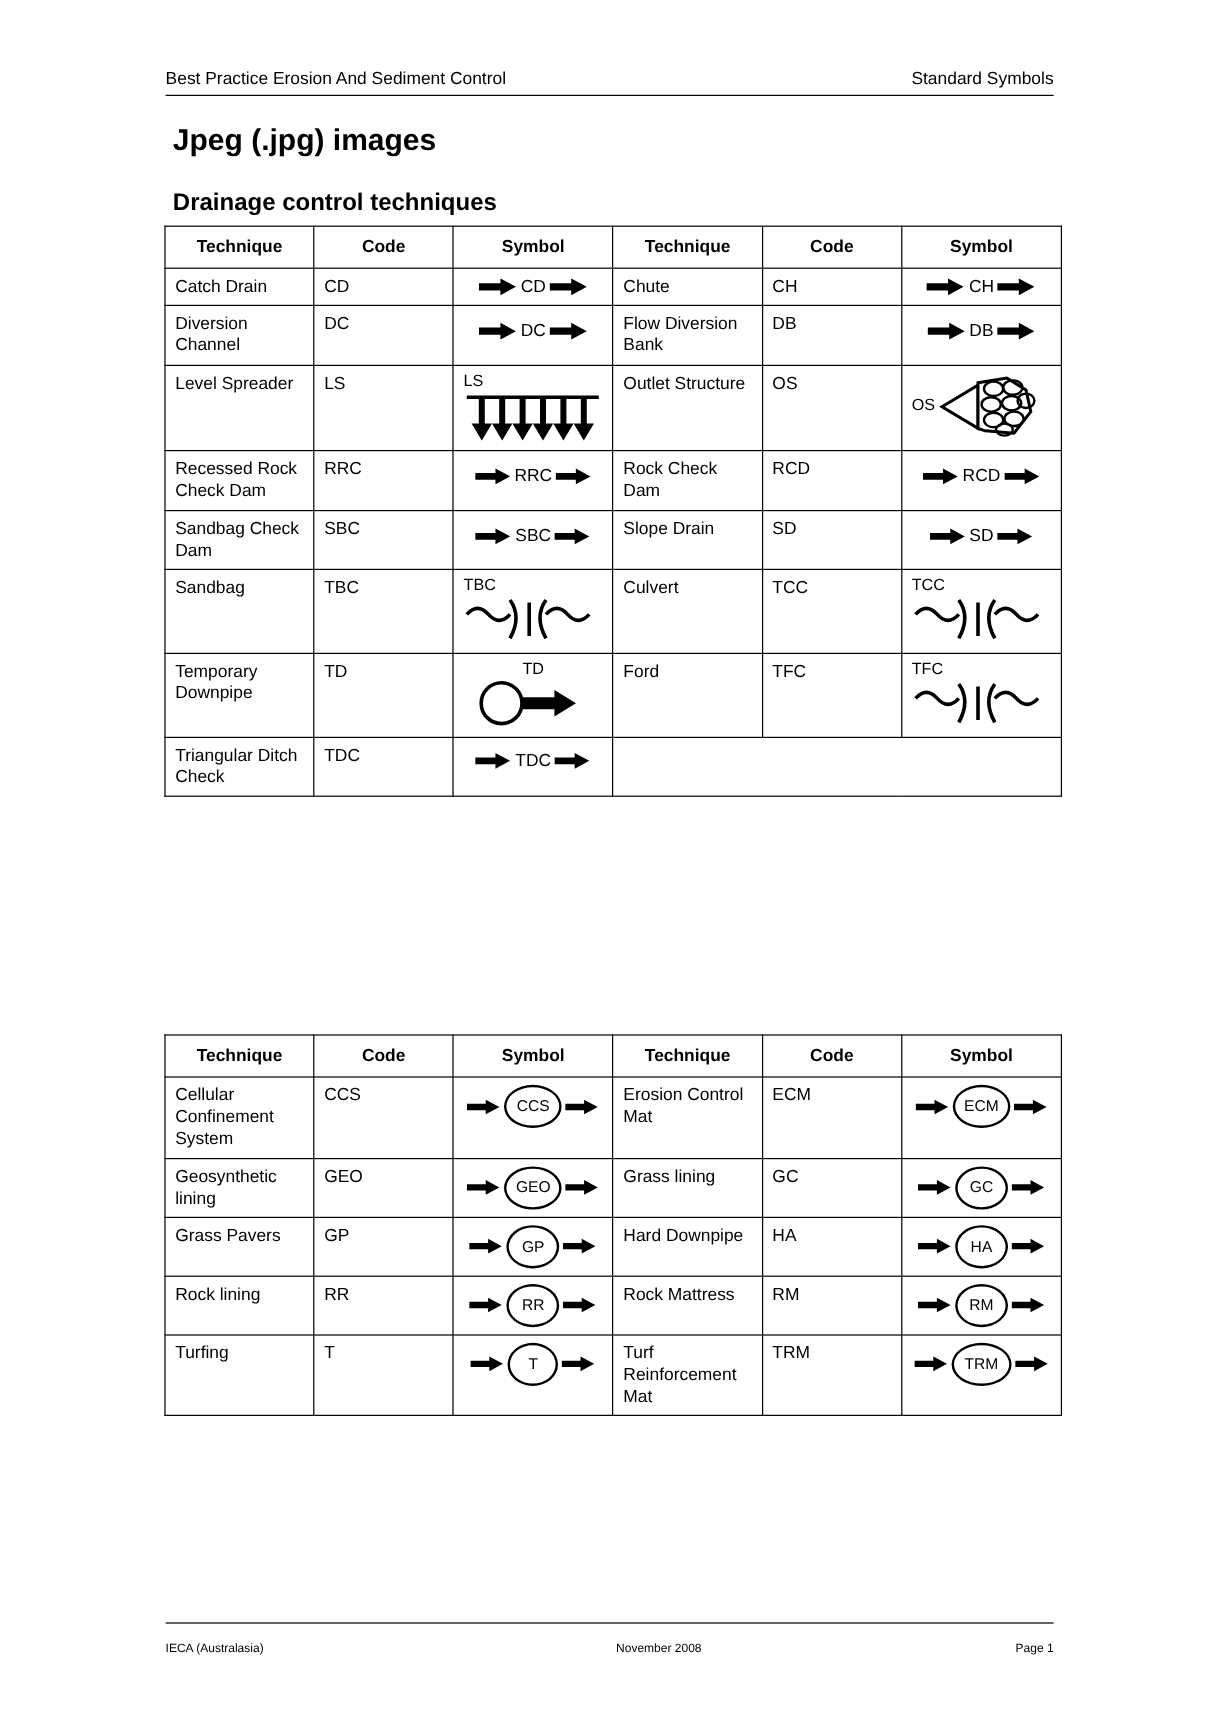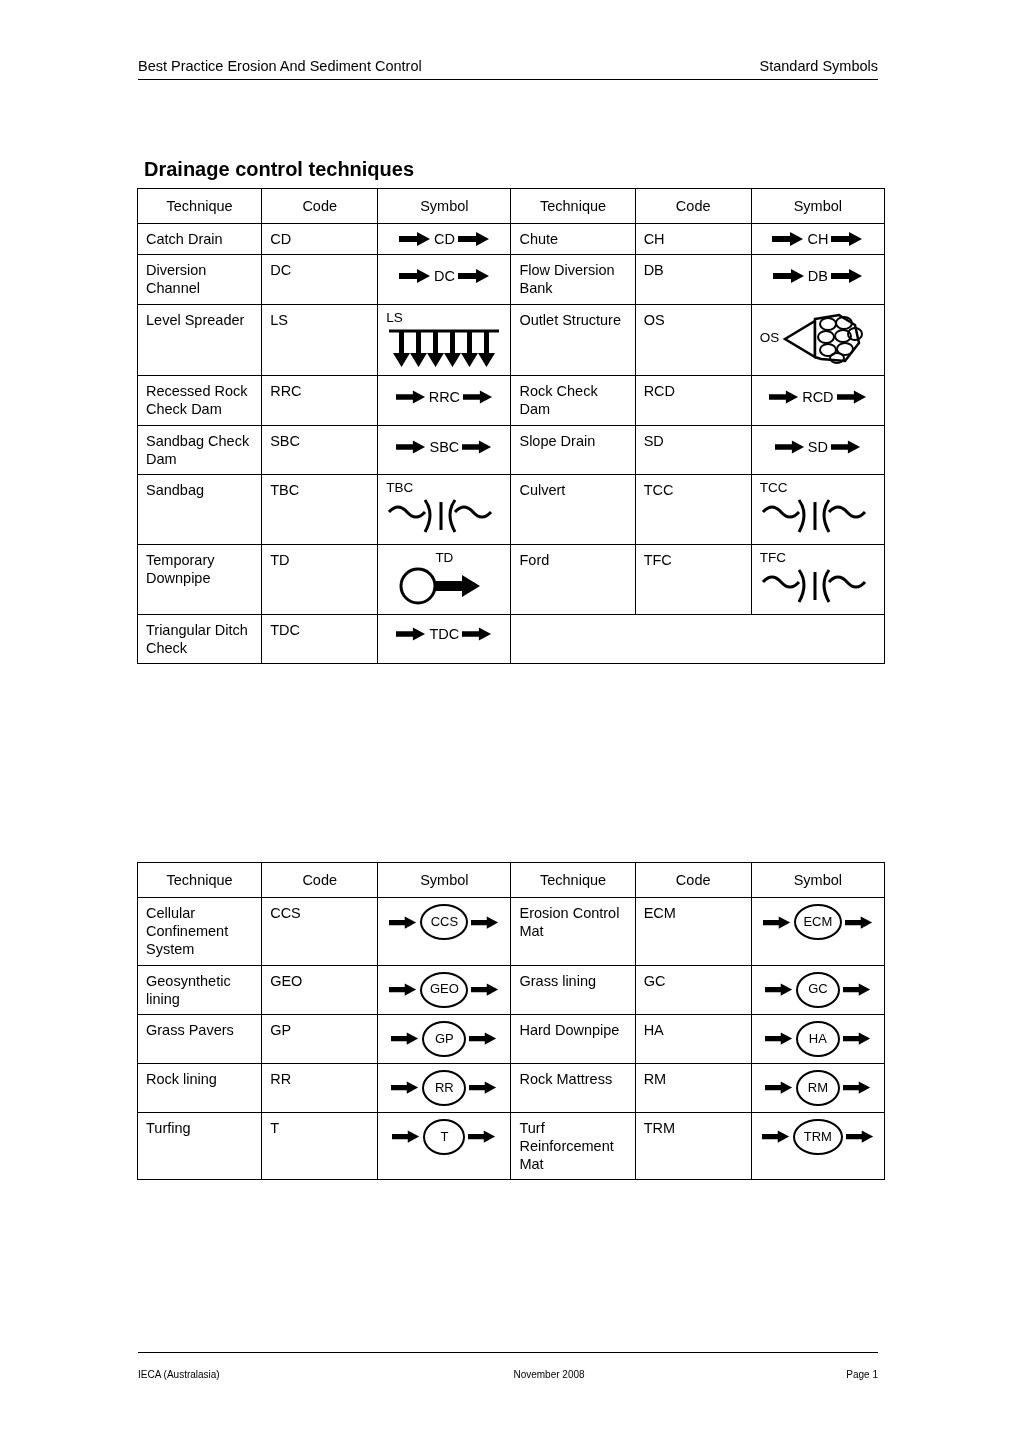--- a/index.html
+++ b/index.html
@@ -83,21 +83,21 @@
   table.sym.t2 { top: 862px; }
   table.sym th, table.sym td {
     border: 1.3px solid #000;
     padding: 6px 8px;
     vertical-align: top;
     text-align: left;
     line-height: 1.25;
   }
   table.sym th {
     text-align: center;
-    font-weight: normal;
+    font-weight: bold;
     padding: 8px 4px;
     margin-top: 37px;
   }
   td.code, th.code { text-align: center; }
   td.sym-cell {
     padding: 4px 6px;
     vertical-align: middle;
   }
   col.c-tech { width: 124px; }
   col.c-code { width: 116px; }
@@ -136,20 +136,21 @@
 </head>
 <body>
 
 <div class="page">
 
   <div class="header">
     <span>Best Practice Erosion And Sediment Control</span>
     <span>Standard Symbols</span>
   </div>
 
+  <div class="title">Jpeg (.jpg) images</div>
 
   <div class="sub1">Drainage control techniques</div>
 
   <table class="sym t1">
     <colgroup>
       <col class="c-tech">
         <col class="c-code">
         <col class="c-sym">
       <col class="c-tech">
         <col class="c-code">

